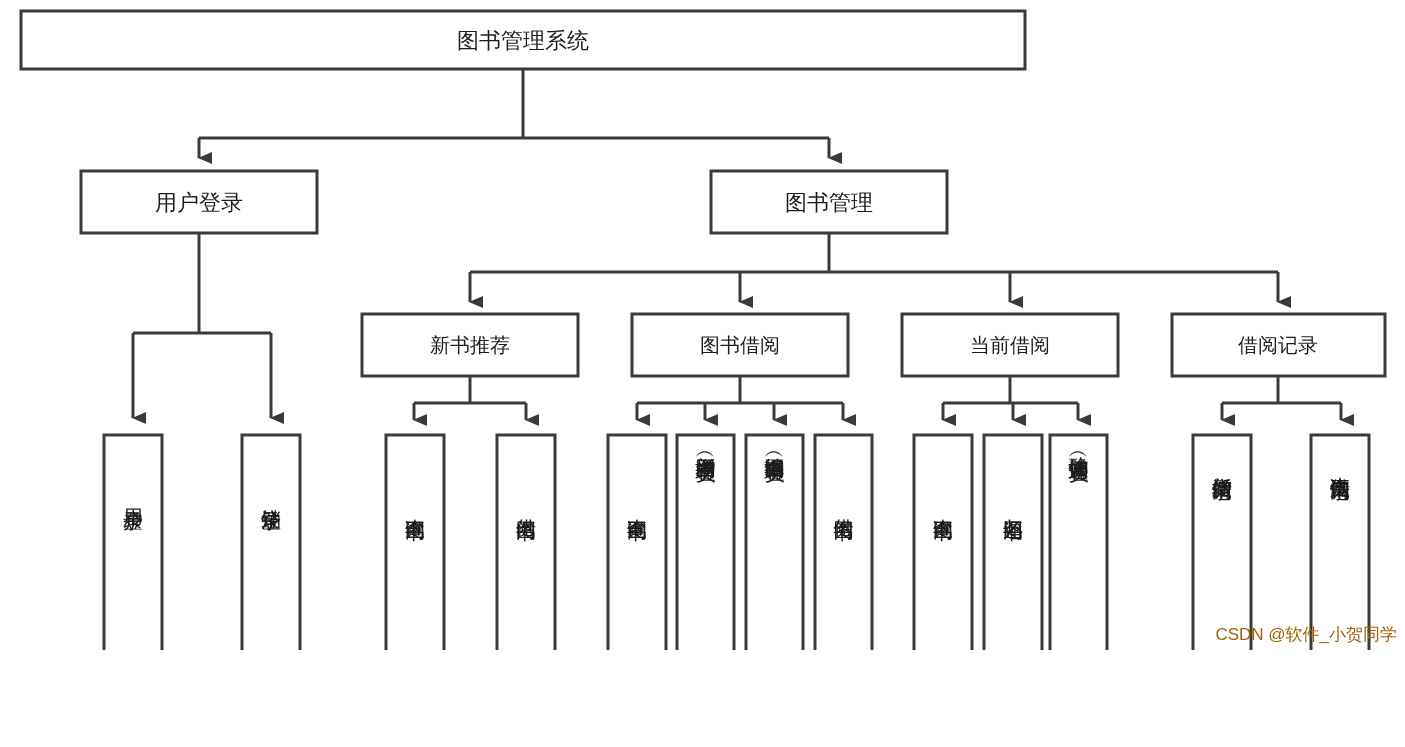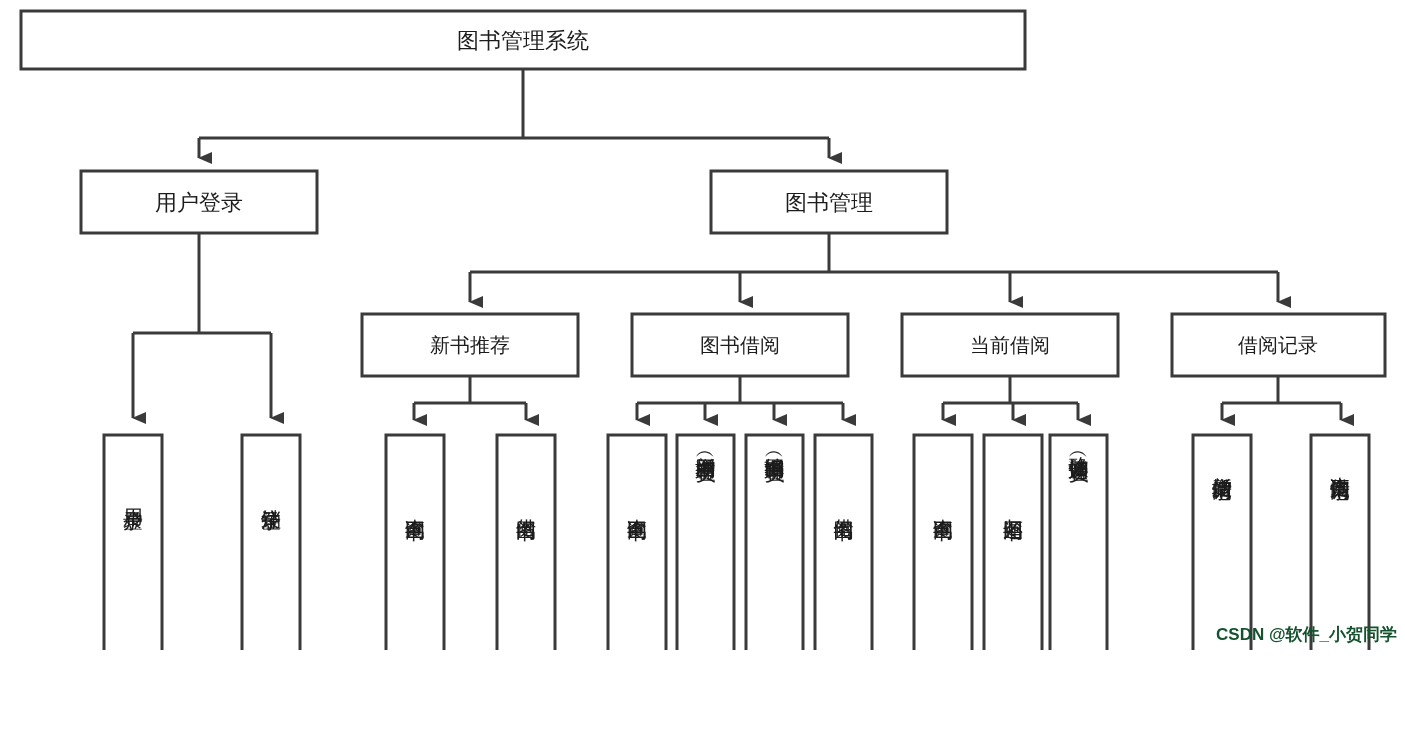--- a/index.html
+++ b/index.html
@@ -13,22 +13,22 @@
   .lbl-h{font-size:22px;}
   .lbl-r{font-size:20px;}
   .vbox-text{
      font-family:"Liberation Sans","DejaVu Sans",sans-serif;
      font-size:20px;color:#1c1c1c;
      writing-mode:vertical-rl;text-orientation:upright;
      white-space:nowrap;line-height:1.05;letter-spacing:1px;
   }
   .vwrap{position:absolute;display:flex;align-items:flex-start;justify-content:center;
          box-sizing:border-box;pointer-events:none;}
-  .watermark{position:absolute;right:8px;bottom:4px;font-size:17px;color:#14532d;
-             font-family:"Liberation Sans","DejaVu Sans",sans-serif;white-space:nowrap;font-weight:bold;}
+  .watermark{position:absolute;right:8px;bottom:4px;font-size:17px;color:#a16207;
+             font-family:"Liberation Sans","DejaVu Sans",sans-serif;white-space:nowrap;}
 </style>
 </head>
 <body>
 
 <div id="stage">
 
   <svg viewBox="0 0 1405 747">
     <defs>
       <marker id="ah" viewBox="0 0 12 14" refX="6" refY="13" markerWidth="12" markerHeight="14" orient="auto-start-reverse" markerUnits="userSpaceOnUse">
         <path d="M0,0 L12,0 L6,14 Z" class="arrow"></path>

